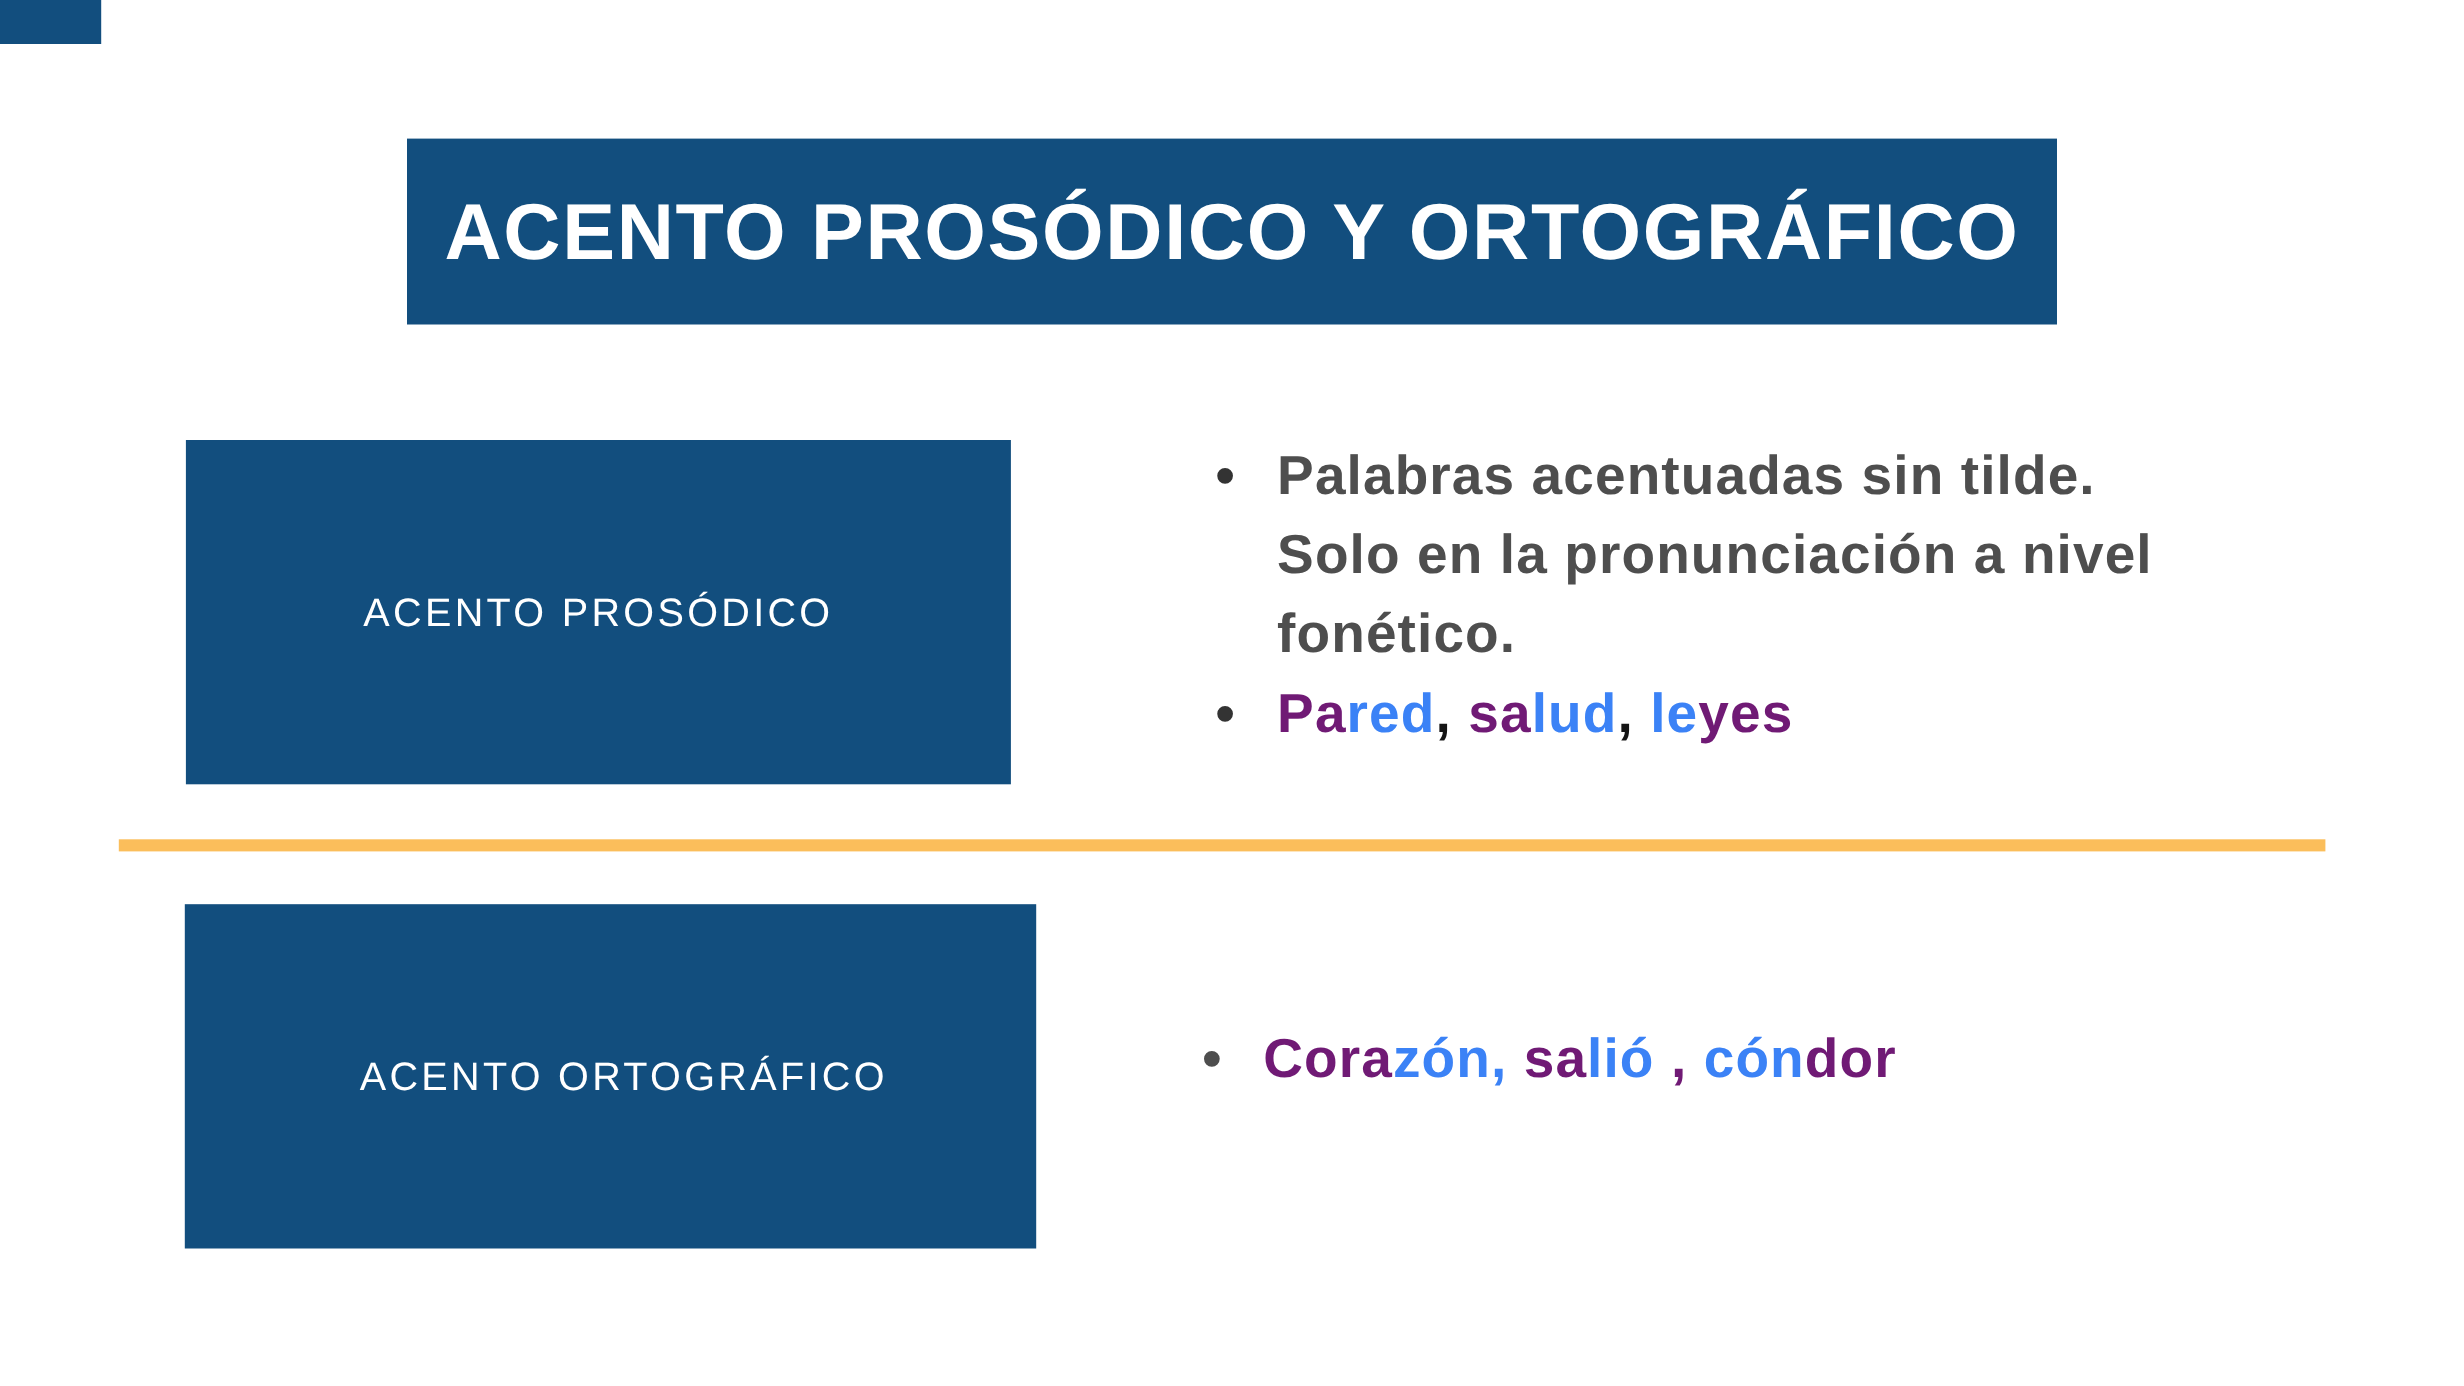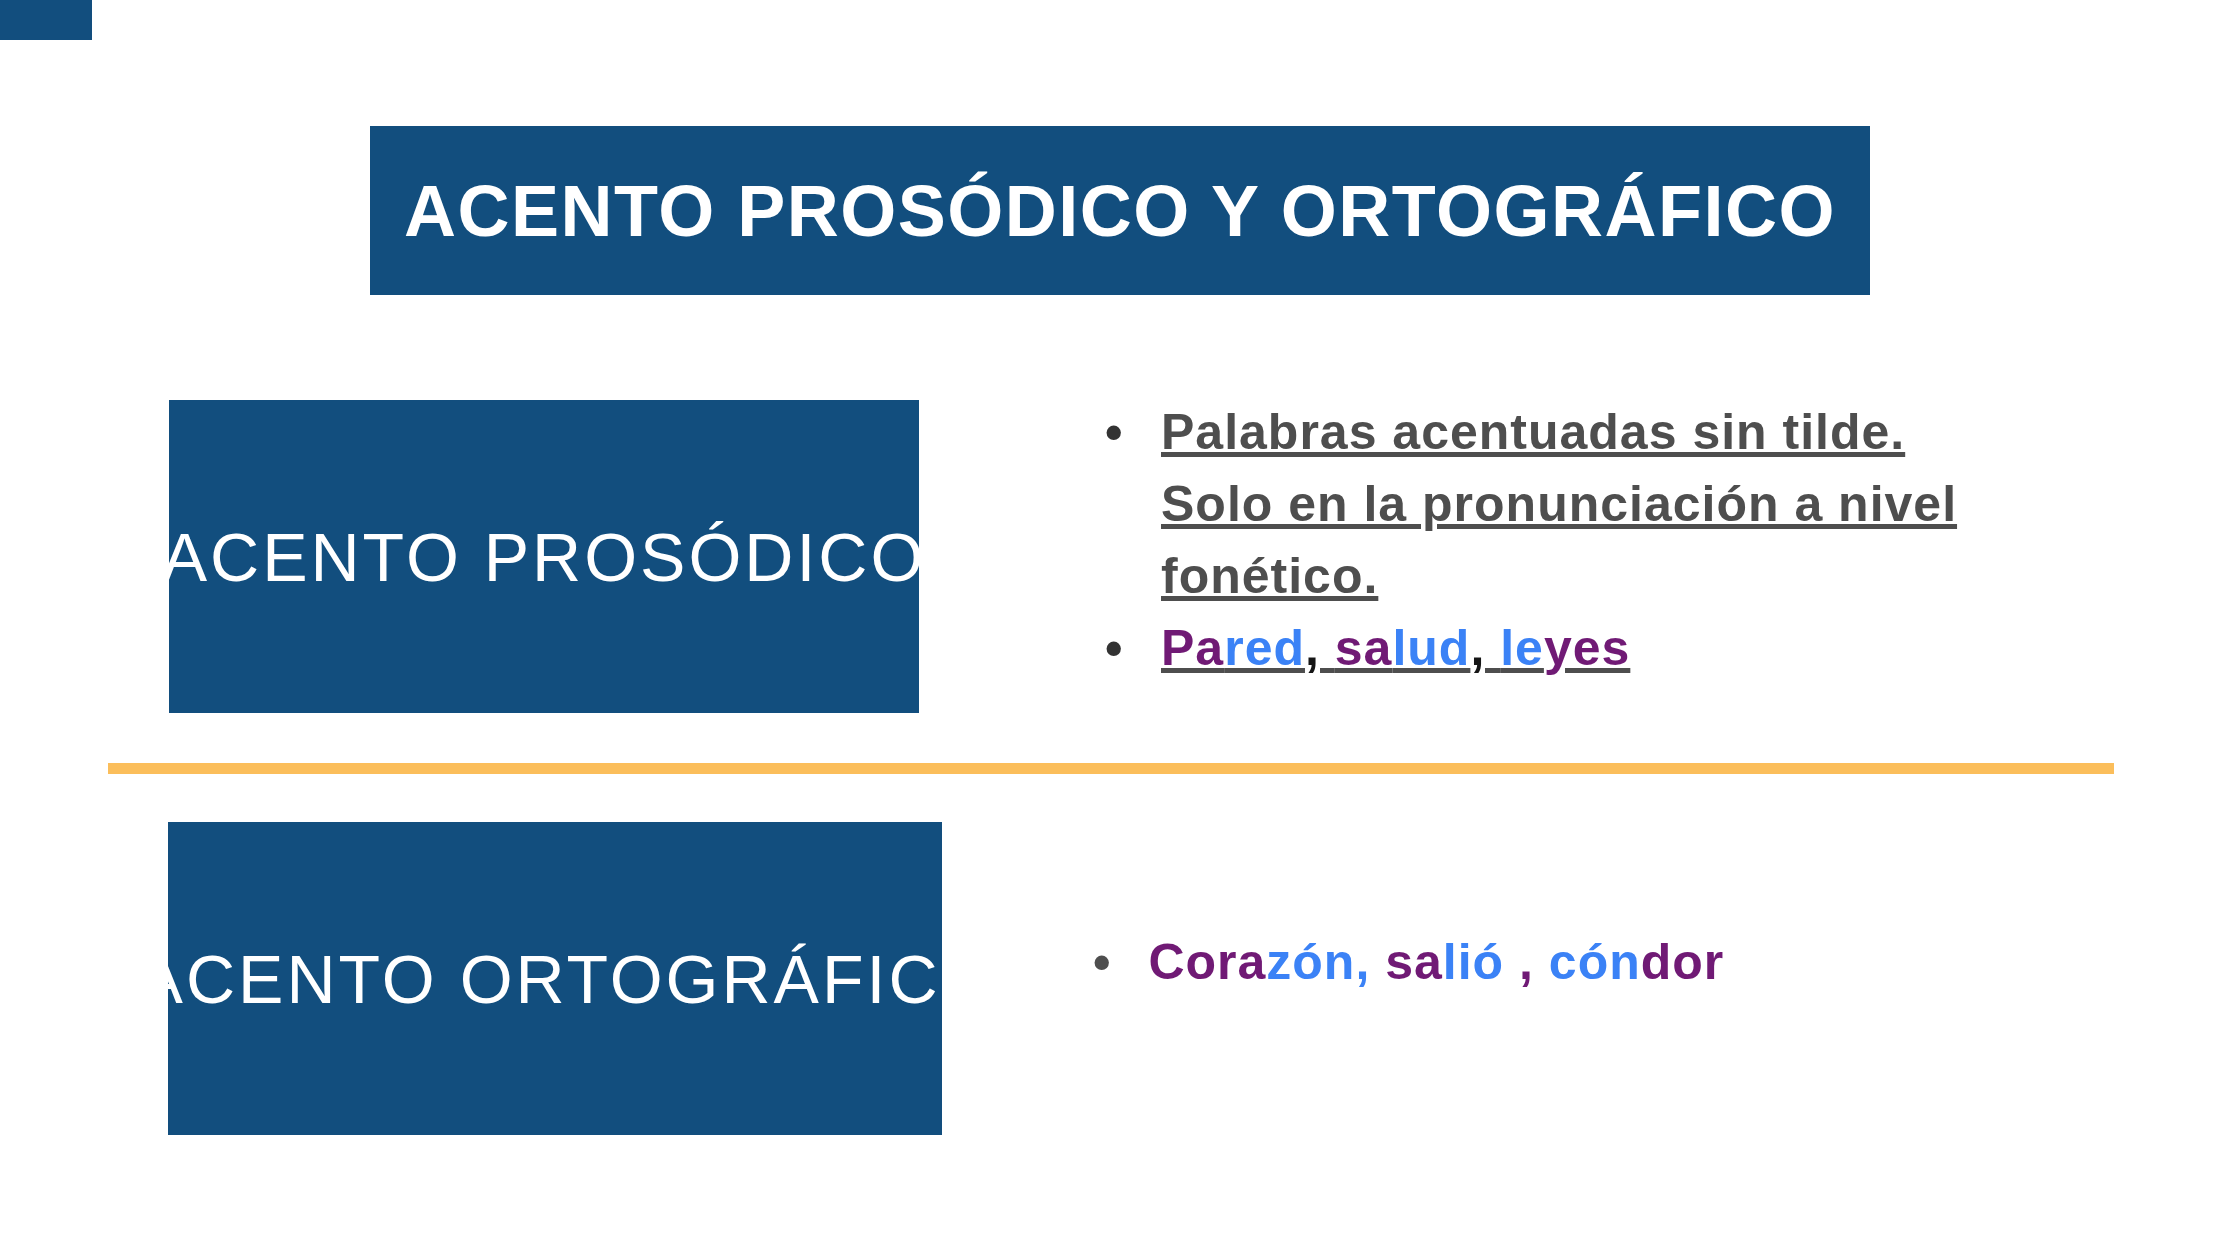--- a/index.html
+++ b/index.html
@@ -34,21 +34,21 @@
   .label-box {
     position: absolute;
     width: 750px; height: 313px;
     background: #124E7E;
     display: flex; align-items: center; justify-content: center;
   }
   .label-box.box-1 { left: 169px; top: 400px; }
   .label-box.box-2 { left: 168px; top: 822px; padding-left: 24px; }
   .box-label {
     color: #ffffff;
-    font-size: 68px;
+    font-size: 36px;
     font-weight: 300;
     letter-spacing: 3px;
     white-space: nowrap;
   }
   .divider {
     position: absolute;
     left: 108px; top: 763px;
     width: 2006px; height: 11px;
     background: #FBBE5B;
   }
@@ -57,21 +57,21 @@
     font-size: 50px;
     font-weight: 700;
     line-height: 72px;
     letter-spacing: 1px;
     color: #4E4E4E;
   }
   .text-col.col-1 { left: 1105px; top: 396px; width: 1100px; }
   .text-col.col-2 { left: 1093px; top: 846px; width: 1120px; }
   .li-hang { display: flex; align-items: flex-start; }
   .li-hang .bullet { width: 56px; flex: 0 0 56px; color: #333333; }
-  .li-hang .li-text { white-space: pre-line; text-decoration: underline; }
+  .li-hang .li-text { white-space: pre-line; }
   .li-flow { white-space: pre-line; }
   .li-flow .bullet { color: #4E4E4E; margin-right: 22px; }
   .li-flow.example { margin-top: 8px; }
   .c-gray { color: #701a75; text-align: right; }
   .c-red  { color: #3b82f6; }
   .c-dark { color: #151515; }
 </style>
 </head>
 <body>
 

